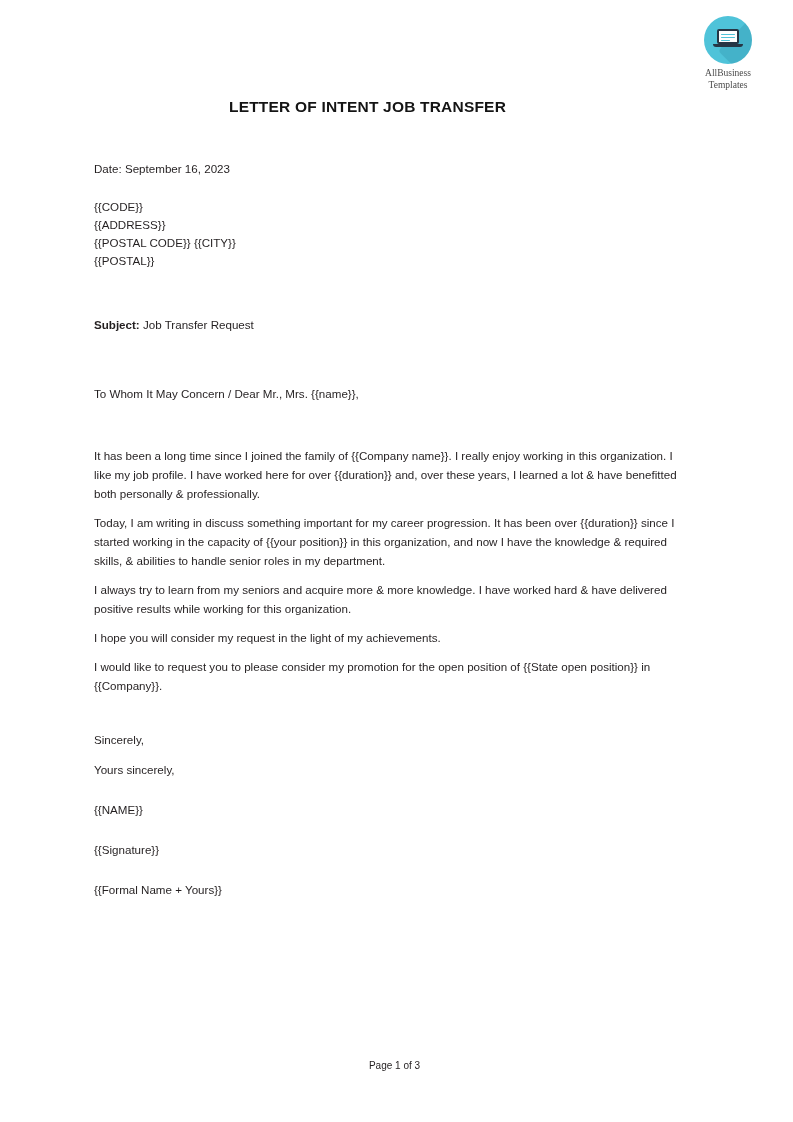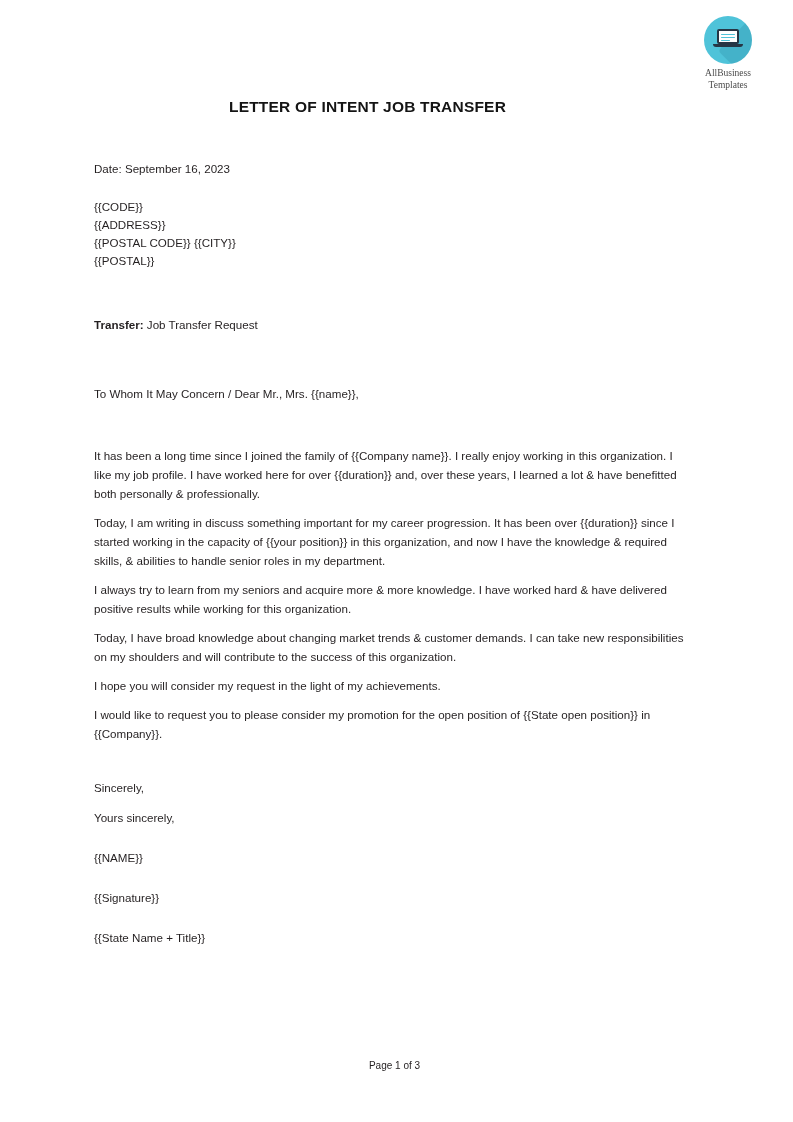--- a/index.html
+++ b/index.html
@@ -167,38 +167,37 @@
   <div class="meta-line date-line">Date: September 16, 2023</div>
 
   <div>
     <div class="meta-line">{{CODE}}</div>
     <div class="meta-line">{{ADDRESS}}</div>
     <div class="meta-line">{{POSTAL CODE}} {{CITY}}</div>
     <div class="meta-line">{{POSTAL}}</div>
   </div>
 
   <div class="subject-line">
-    <span class="subject-label">Transfer:</span>
+    <span class="subject-label">Subject:</span>
     <span>Job Transfer Request</span>
   </div>
 
   <div class="salutation">To Whom It May Concern / Dear Mr., Mrs. {{name}},</div>
 
   <div class="body-copy">
     <p>It has been a long time since I joined the family of  {{Company name}}. I really enjoy working in this organization.  I like my job profile. I have worked here for over {{duration}} and, over these years, I learned a lot &amp; have benefitted both personally &amp; professionally.</p>
     <p>Today, I am writing in discuss something important for my career progression. It has been over {{duration}} since I started working in the capacity of {{your position}} in this organization, and now I have the knowledge &amp; required skills, &amp; abilities to handle senior roles in my department.</p>
     <p>I always try to learn from my seniors and acquire more &amp; more knowledge. I have worked hard &amp; have delivered positive results while working for this organization.</p>
-    <p>Today, I have broad knowledge about changing market trends &amp; customer demands. I can take new responsibilities on my shoulders and will contribute to the success of this organization.</p>
     <p>I hope you will consider my request in the light of my achievements.</p>
     <p>I would like to request you to please consider my promotion for the open position of {{State open position}} in {{Company}}.</p>
   </div>
 
   <div class="closing">
     <p>Sincerely,</p>
     <p class="gap">Yours sincerely,</p>
     <p class="gap">{{NAME}}</p>
     <p class="gap">{{Signature}}</p>
-    <p>{{State Name + Title}}</p>
+    <p>{{Formal Name + Yours}}</p>
   </div>
 
 </div>
 
 <div class="footer">Page 1 of 3</div>
 
 </body></html>

